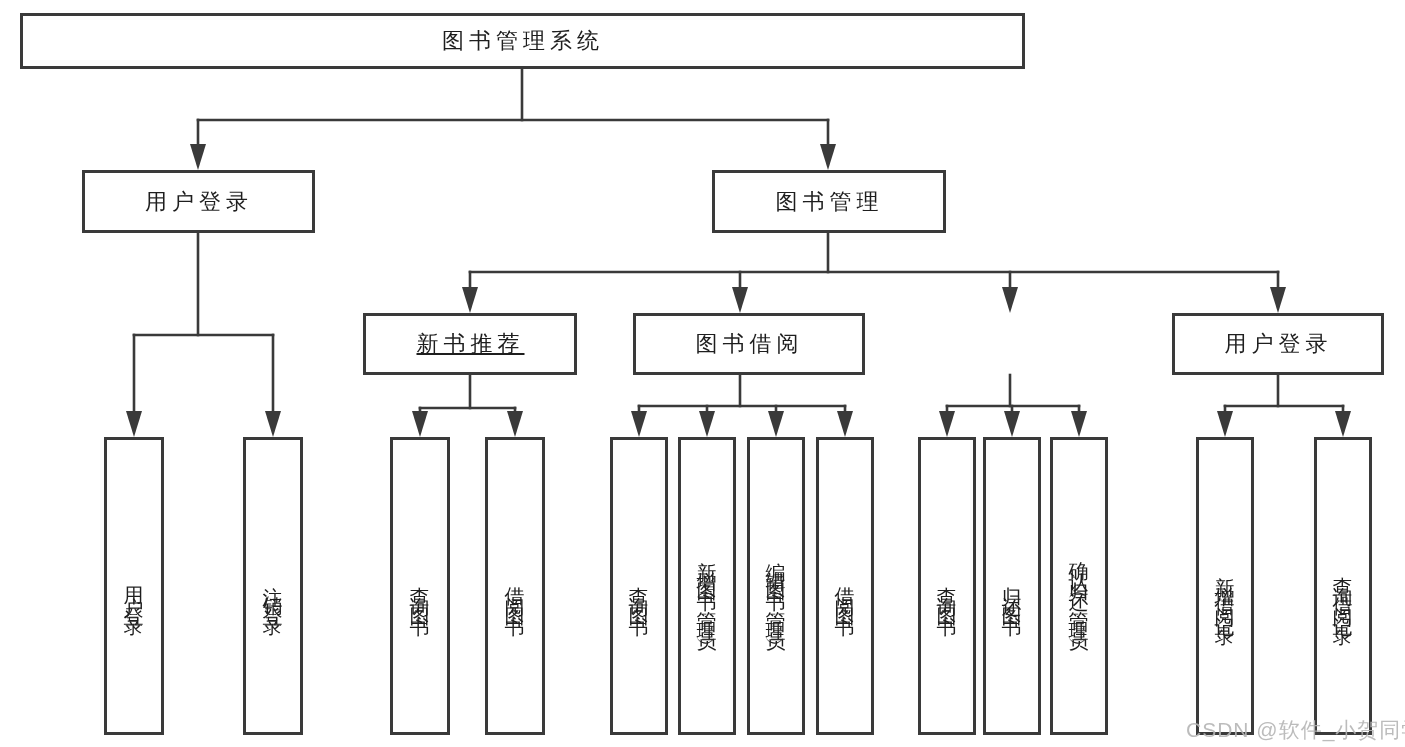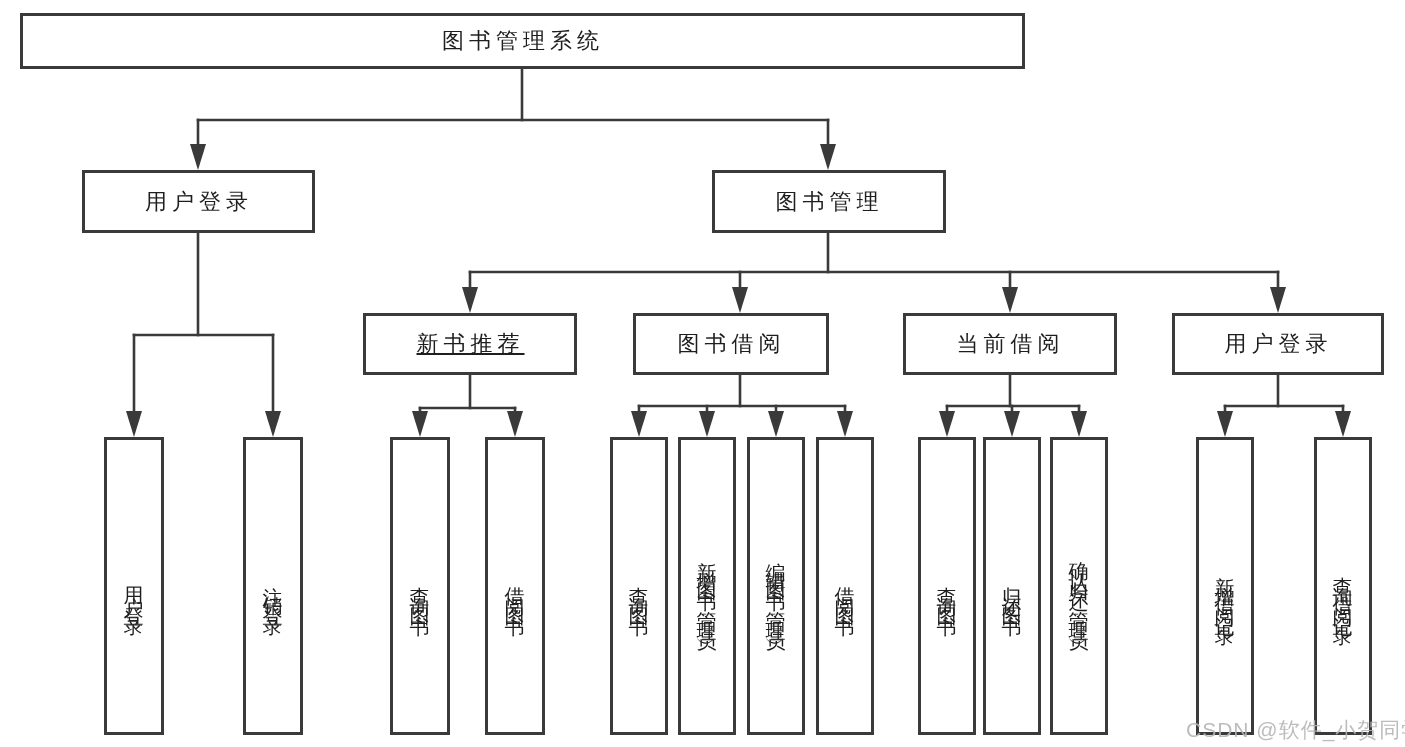--- a/index.html
+++ b/index.html
@@ -103,22 +103,21 @@
       <polygon points="1335,411 1351,411 1343,437"></polygon>
     </g>
   </svg>
 
   <div class="hbox" style="left:20px; top:13px; width:1005px; height:56px;">图书管理系统</div>
 
   <div class="hbox" style="left:82px; top:170px; width:233px; height:63px;">用户登录</div>
   <div class="hbox" style="left:712px; top:170px; width:234px; height:63px;">图书管理</div>
 
   <div class="hbox" style="left:363px; top:313px; width:214px; height:62px;text-decoration:underline;">新书推荐</div>
-  <div class="hbox" style="left:633px; top:313px; width:196px; height:62px;">图书借阅</div>
-  <div class="hbox" style="left:903px; top:313px; width:214px; height:62px;">当前借阅</div>
+  <div class="hbox" style="left:633px; top:313px; width:232px; height:62px;">图书借阅</div>
   <div class="hbox" style="left:1172px; top:313px; width:212px; height:62px;">用户登录</div>
 
   <div class="vbox" style="left:104px; width:60px;">
     <span class="vtext">用户登录</span>
   </div>
   <div class="vbox" style="left:243px; width:60px;">
     <span class="vtext">注销登录</span>
   </div>
 
   <div class="vbox" style="left:390px; width:60px;">

